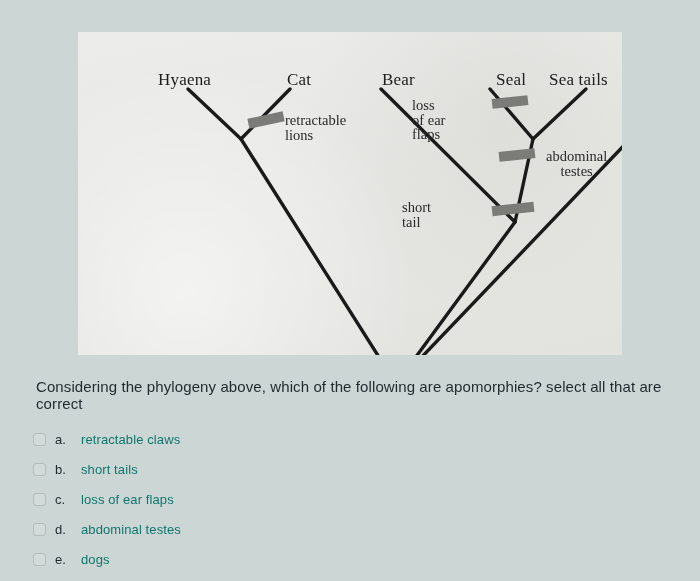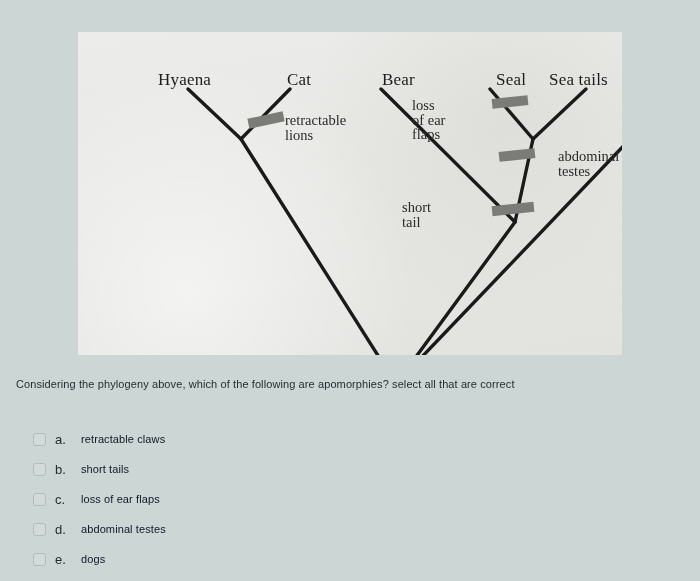--- a/index.html
+++ b/index.html
@@ -54,24 +54,24 @@
     line-height: 14.5px;
     color: #2a2a2a;
     white-space: nowrap;
   }
   .trait-label.right-al { }
   .trait-label.left-al  { text-align: left; }
 
   
   #question-text {
     position: absolute;
-    left: 16px;
+    left: 36px;
     top: 378px;
     width: 660px;
-    font-size: 11px;
+    font-size: 15px;
     color: #1f2a2e;
     letter-spacing: 0.1px;
   }
 
   
   #options-list {
     position: absolute;
     left: 33px;
     top: 424px;
     width: 500px;
@@ -91,22 +91,22 @@
     box-sizing: border-box;
   }
   .option-letter {
     width: 26px;
     margin-left: 9px;
     font-size: 13px;
     color: #1f2a2e;
     flex: 0 0 auto;
   }
   .option-text {
-    font-size: 11px;
-    color: #0f172a;
+    font-size: 13px;
+    color: #0f766e;
     letter-spacing: 0.1px;
   }
 </style>
 </head>
 <body>
 
 <div id="figure-panel">
   <div class="grain"></div>
 
   <svg id="tree-svg" width="544" height="323">
@@ -139,21 +139,21 @@
   <div id="trait-label-layer">
       <div class="trait-label left-al" style="left: 207px; top: 81px;">
         <div>retractable</div>
         <div>lions</div>
       </div>
       <div class="trait-label right-al" style="left: 334px; top: 66px; width: 44px;">
         <div>loss</div>
         <div>of ear</div>
         <div>flaps</div>
       </div>
-      <div class="trait-label left-al" style="left: 480px; top: 117px;">
+      <div class="trait-label left-al" style="left: 468px; top: 117px; text-align: center;">
         <div>abdominal</div>
         <div>testes</div>
       </div>
       <div class="trait-label right-al" style="left: 324px; top: 168px; width: 54px;">
         <div>short</div>
         <div>tail</div>
       </div>
     </div>
 </div>
 

